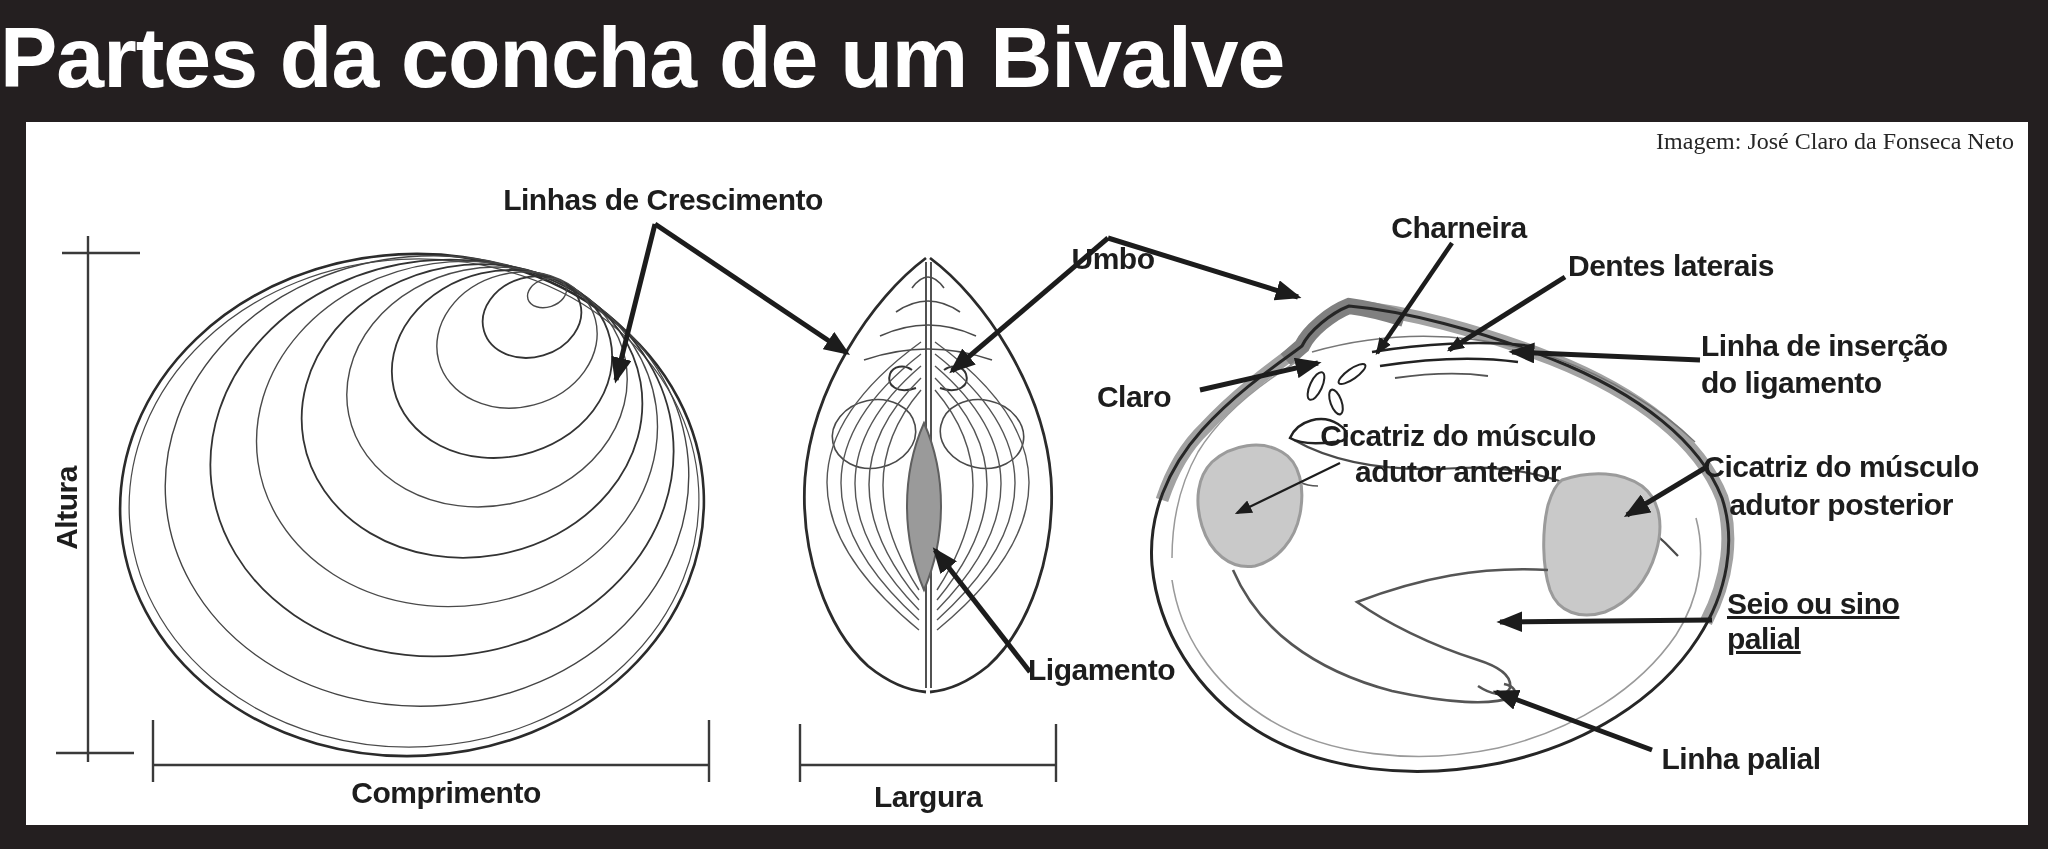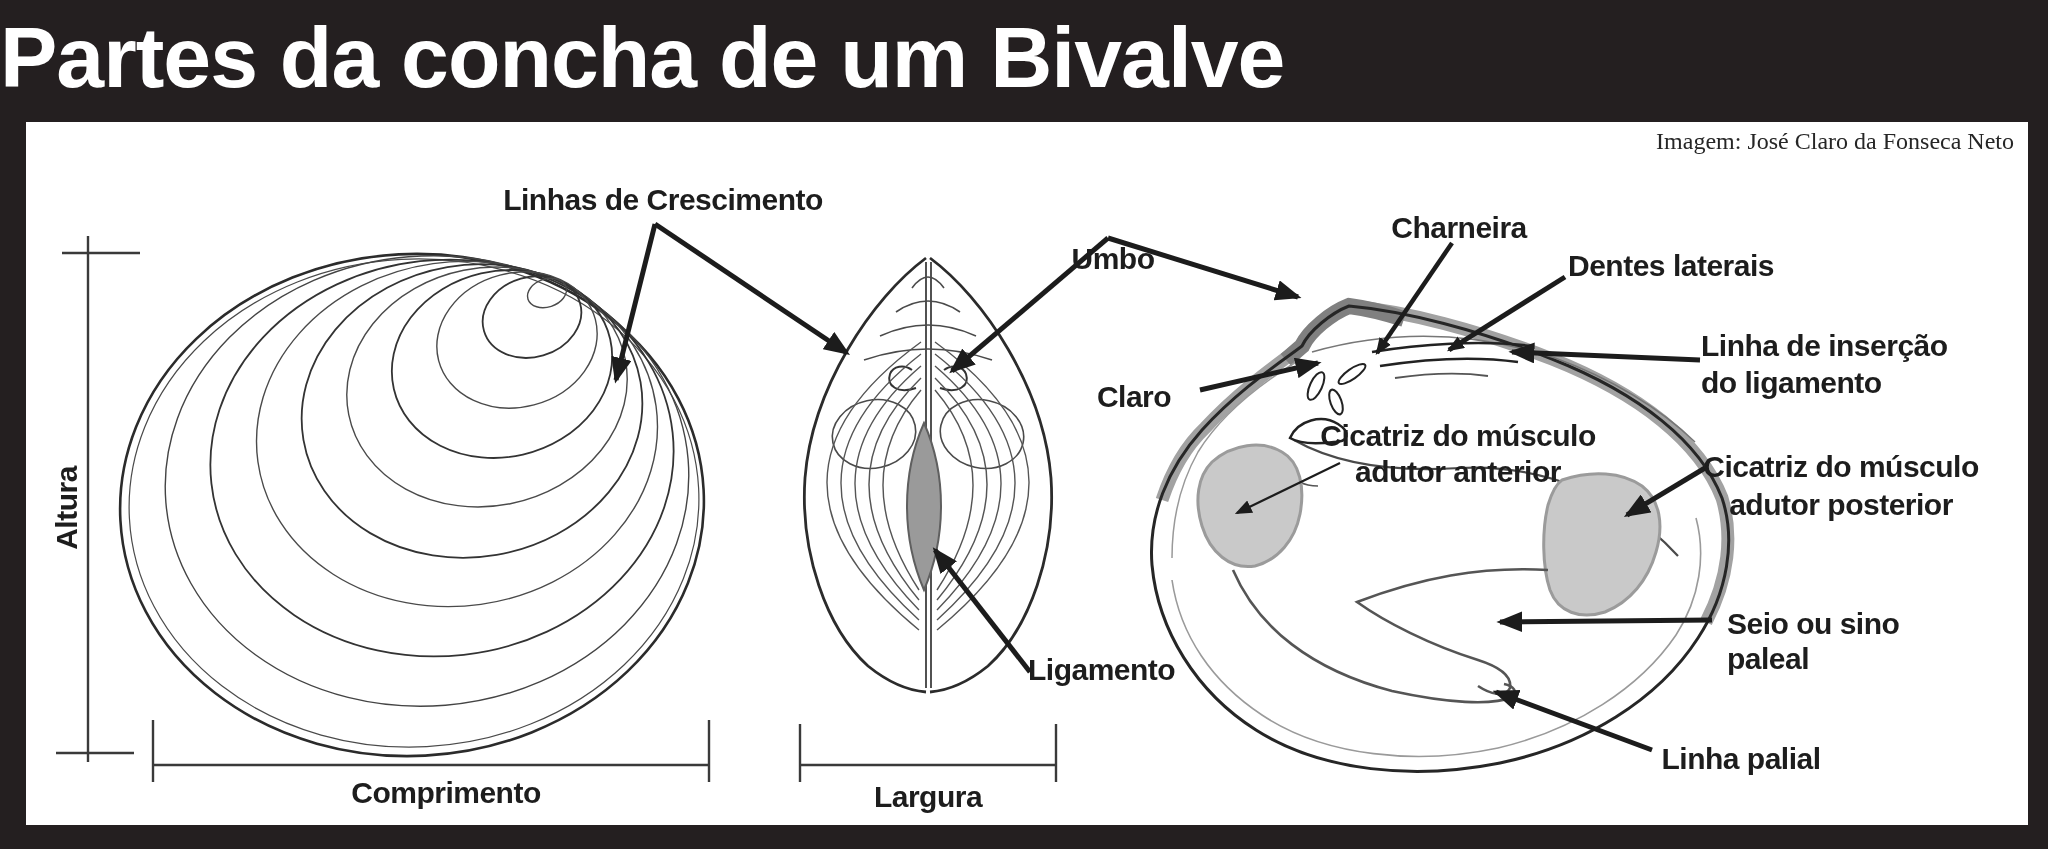--- a/index.html
+++ b/index.html
@@ -158,19 +158,19 @@
   </div>
   <div class="lbl c" style="left:1134px;top:380px;">Claro</div>
   <div class="lbl blk c lh36" style="left:1458px;top:418px;">
     <span>Cicatriz do músculo</span>
     <span>adutor anterior</span>
   </div>
   <div class="lbl blk c lh38" style="left:1841px;top:448px;">
     <span>Cicatriz do músculo</span>
     <span>adutor posterior</span>
   </div>
-  <div class="lbl blk lh35" style="left:1727px;top:606px;">
+  <div class="lbl blk lh35" style="left:1727px;top:586px;text-decoration:underline;">
     <span>Seio ou sino</span>
-    <span>paleal</span>
+    <span>palial</span>
   </div>
   <div class="lbl c" style="left:1741px;top:742px;">Linha palial</div>
 
 </div>
 
 </body></html>

